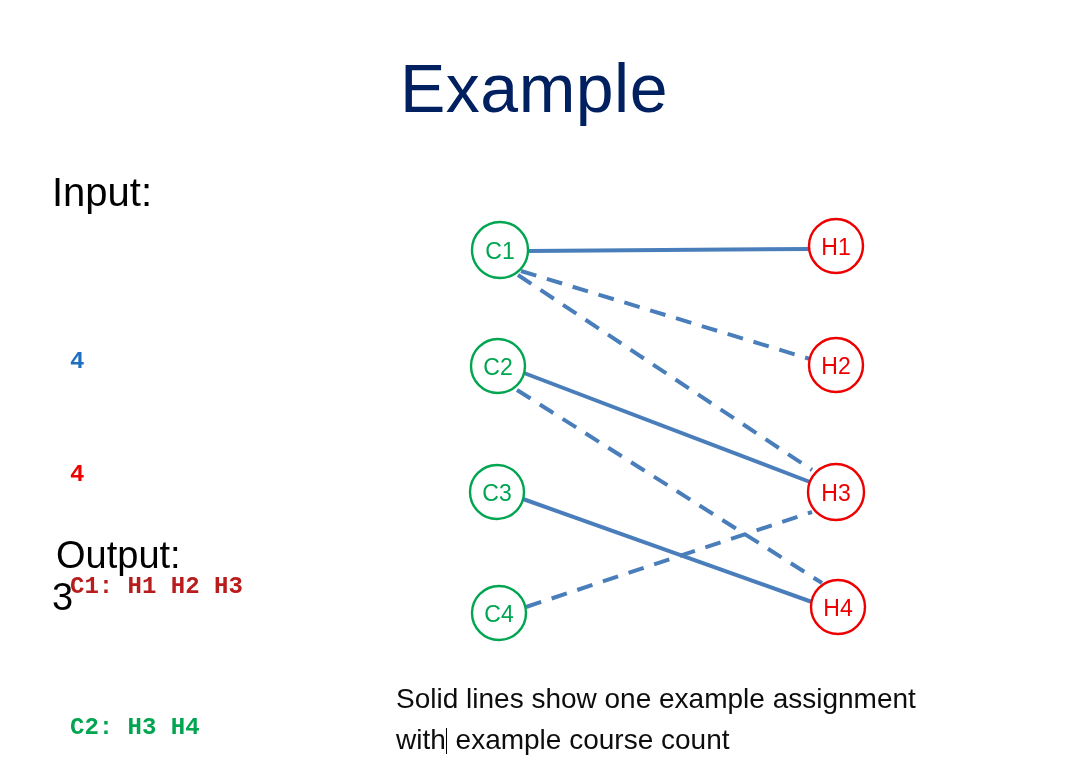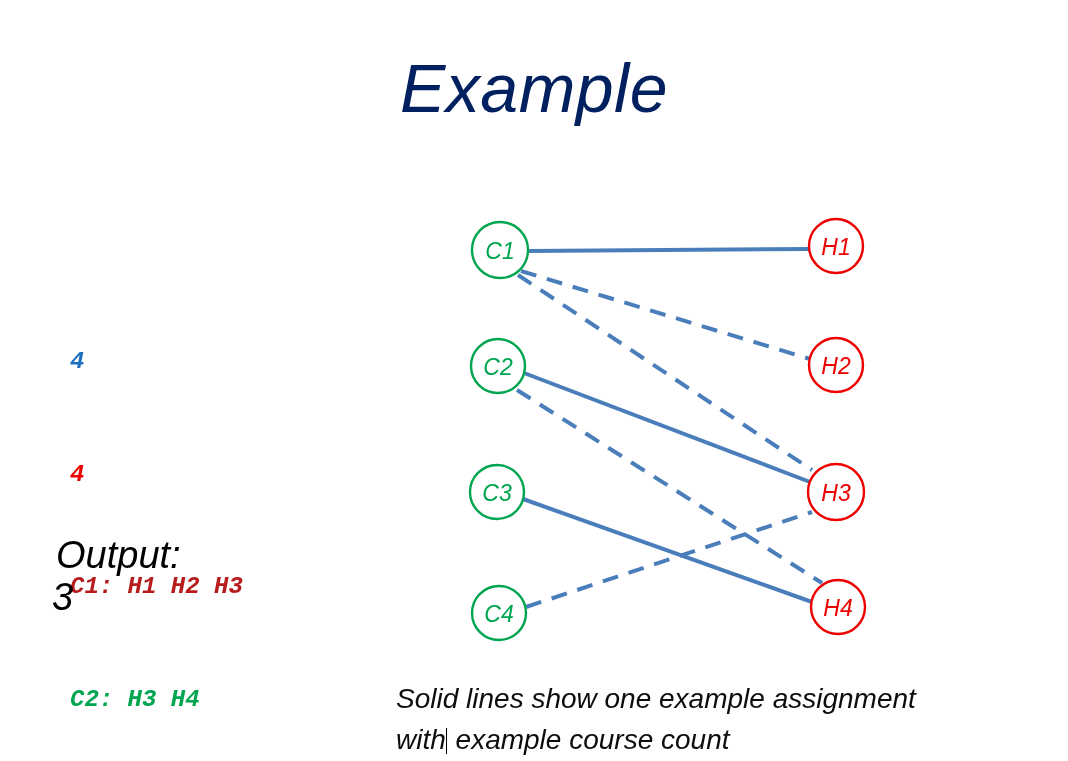--- a/index.html
+++ b/index.html
@@ -14,21 +14,20 @@
     overflow: hidden;
     font-family: "Liberation Sans", sans-serif;
     color: #000000;
   }
 
   #slide {
     position: absolute;
     inset: 0;
     width: 1068px;
     height: 761px;
-    font-style: italic;
   }
 
   
   .slide-title {
     position: absolute;
     left: 0;
     top: 54px;
     width: 1068px;
     text-align: center;
     font-size: 68px;
@@ -121,26 +120,27 @@
     margin: 0 0.5px;
   }
 </style>
 </head>
 <body>
 
 <div id="slide">
 
   <div class="slide-title">Example</div>
 
+  <div class="input-label">Input:</div>
 
   <div class="code-block">
     <span class="code-line" style="color: rgb(31, 111, 192);">4</span>
     <span class="code-line" style="color: rgb(238, 0, 0);">4</span>
     <span class="code-line" style="color: #b91c1c;">C1: H1 H2 H3</span>
-    <span class="code-line" style="color: rgb(0, 165, 80);">C2: H3 H4</span>
+    <span class="code-line" style="color: rgb(0, 165, 80); margin-top: 28px;">C2: H3 H4</span>
     
     
   </div>
 
   <div class="output-label">Output:</div>
   <div class="output-value">3</div>
 
   <svg id="graph" viewBox="0 0 1068 761" xmlns="http://www.w3.org/2000/svg">
     <g id="edge-layer">
         <line x1="528" y1="251" x2="809" y2="249" stroke="#4a7ebb" stroke-width="4" stroke-linecap="butt"></line>

